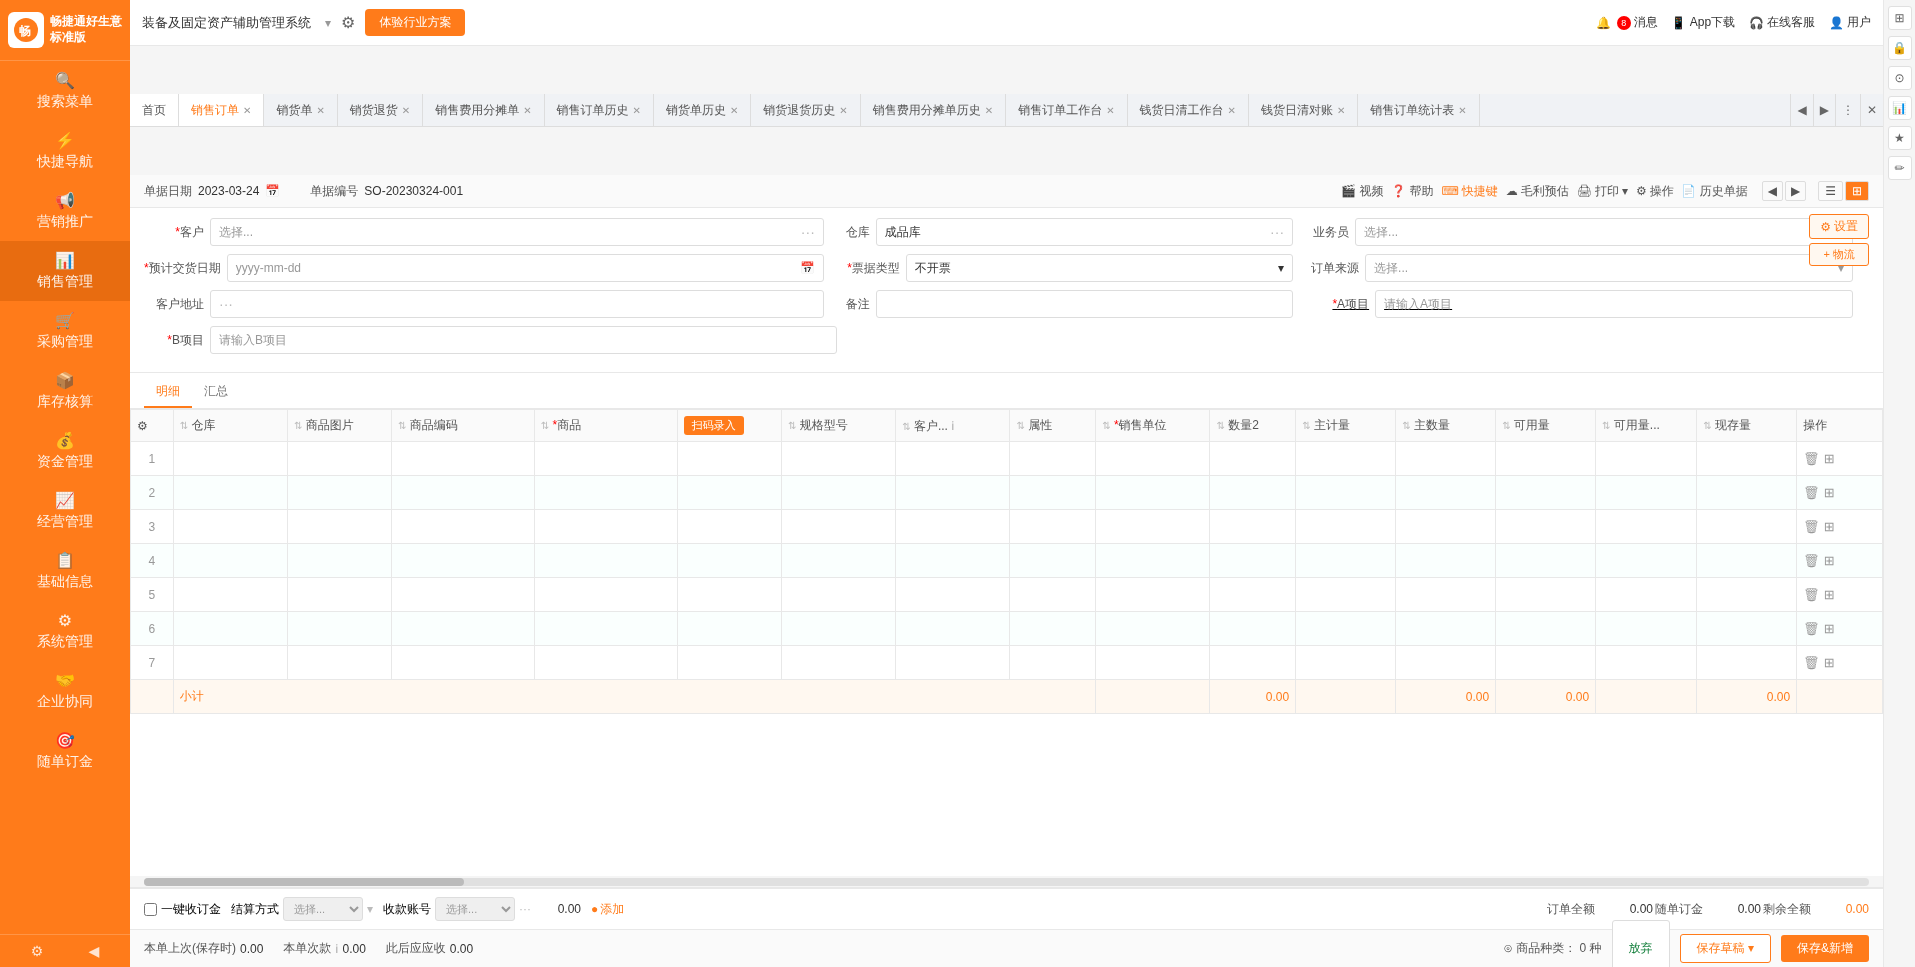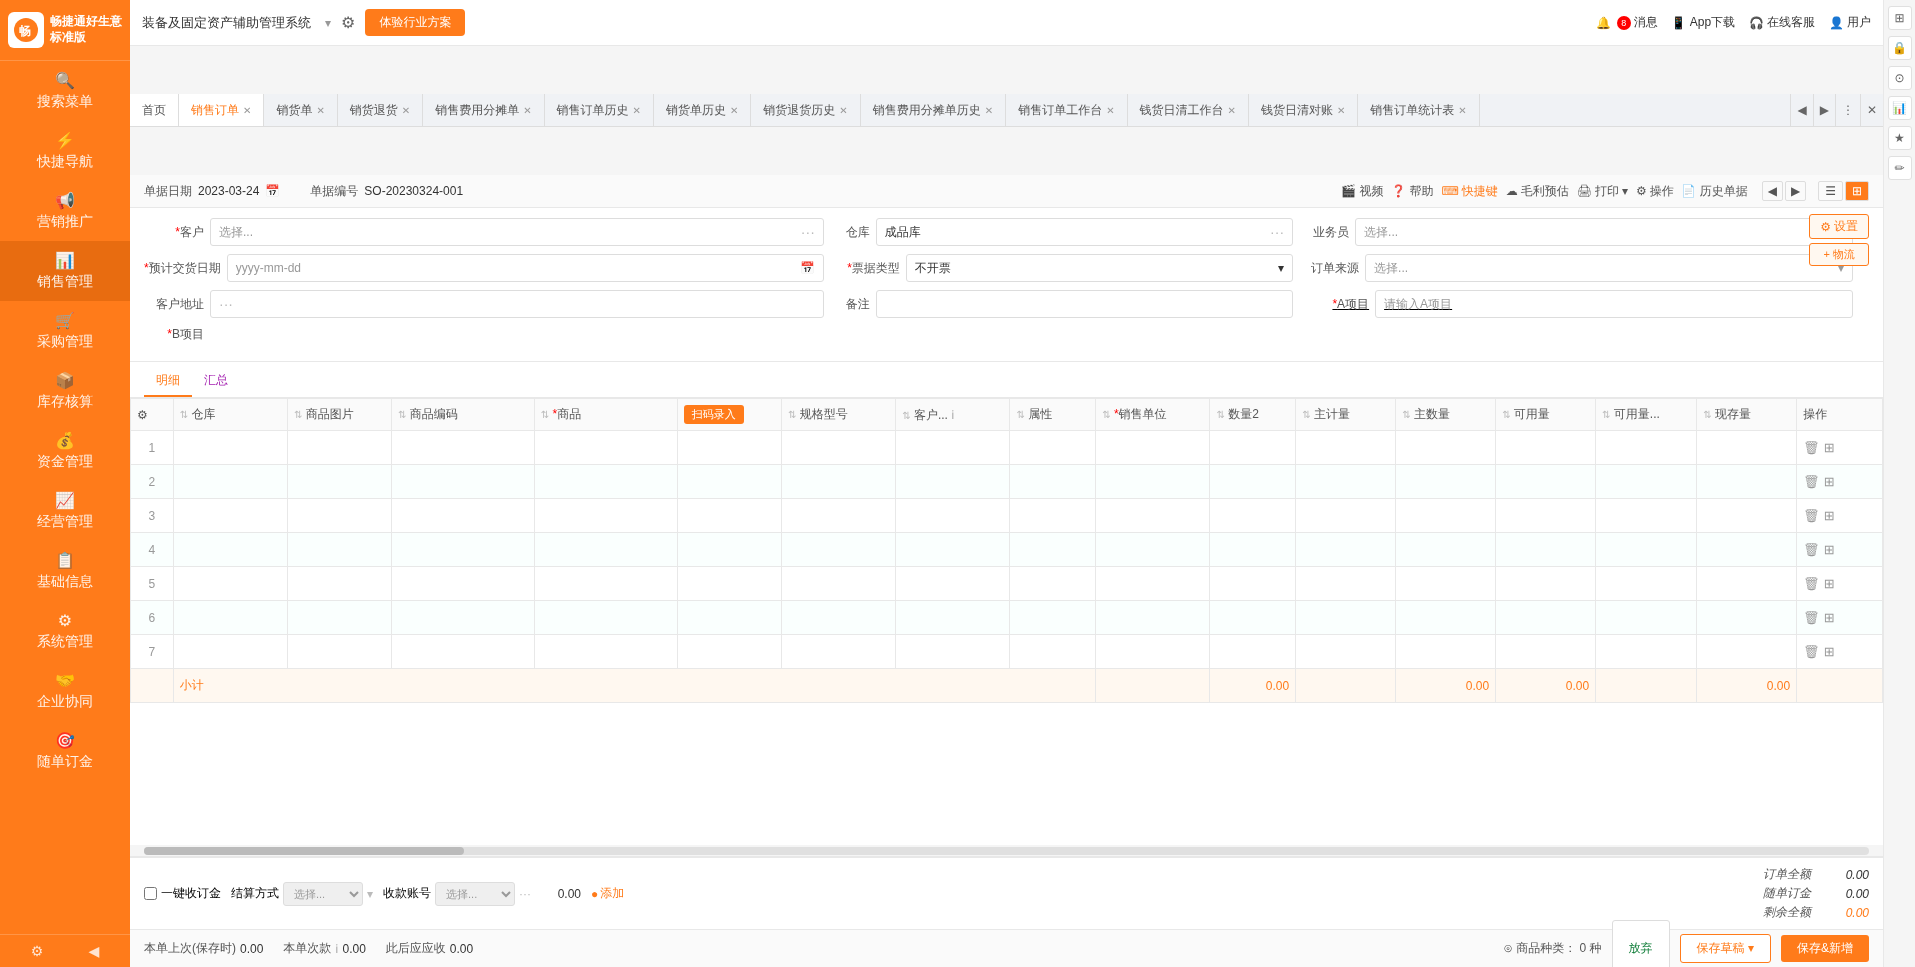--- a/index.html
+++ b/index.html
@@ -59,21 +59,21 @@
     .form-field { display: flex; align-items: center; flex: 1; gap: 6px; padding-right: 16px; }
     .form-field-label { color: #555; white-space: nowrap; min-width: 60px; text-align: right; }
     .form-input { border: 1px solid #ddd; border-radius: 3px; padding: 4px 8px; height: 28px; flex: 1; color: #999; font-size: 12px; cursor: pointer; display: flex; align-items: center; justify-content: space-between; }
     .form-input.filled { color: #333; }
     .dots { color: #bbb; font-size: 14px; }
     .form-select { border: 1px solid #ddd; border-radius: 3px; padding: 4px 8px; height: 28px; flex: 1; color: #333; font-size: 12px; display: flex; align-items: center; justify-content: space-between; cursor: pointer; }
     .form-date { border: 1px solid #ddd; border-radius: 3px; padding: 4px 8px; height: 28px; flex: 1; color: #999; font-size: 12px; display: flex; align-items: center; justify-content: space-between; }
 
     
     .detail-tabs { display: flex; align-items: center; padding: 6px 14px 0; border-bottom: 1px solid #e8e8e8; flex-shrink: 0; }
-    .detail-tab { padding: 4px 12px 6px; cursor: pointer; color: #a21caf; border-bottom: 2px solid transparent; }
+    .detail-tab { padding: 4px 12px 6px; cursor: pointer; color: #737373; border-bottom: 2px solid transparent; }
     .detail-tab.active { color: #ff7b1a; border-bottom: 2px solid #ff7b1a; font-weight: 500; }
 
     
     .table-container { flex: 1; overflow: auto; }
     .data-table { width: 100%; border-collapse: collapse; font-size: 12px; }
     .data-table th { background: #fafafa; border: 1px solid #e8e8e8; padding: 6px 6px; white-space: nowrap; color: #555; font-weight: normal; text-align: left; position: sticky; top: 0; z-index: 2; }
     .data-table td { border: 1px solid #e8e8e8; padding: 4px 6px; height: 34px; }
     .data-table tr:nth-child(even) td { background: #fafffe; }
     .row-num { color: #999; text-align: center; width: 30px; }
     .scan-btn { background: #ff7b1a; color: #fff; border: none; padding: 2px 8px; border-radius: 3px; font-size: 11px; cursor: pointer; }
@@ -88,21 +88,21 @@
     .scroll-track { height: 8px; background: #e0e0e0; border-radius: 4px; margin: 2px 14px; position: relative; }
     .scroll-thumb { width: 320px; height: 8px; background: #bbb; border-radius: 4px; position: absolute; left: 0; }
 
     
     .bottom-area { flex-shrink: 0; padding: 8px 14px; background: #fff; border-top: 1px solid #e8e8e8; display: flex; align-items: center; gap: 10px; }
     .checkbox-label { display: flex; align-items: center; gap: 4px; cursor: pointer; }
     .bottom-field { display: flex; align-items: center; gap: 4px; }
     .bottom-select { border: 1px solid #ddd; border-radius: 3px; padding: 2px 6px; height: 24px; width: 80px; color: #999; font-size: 11px; }
     .bottom-amount { color: #333; font-weight: 500; min-width: 40px; text-align: right; }
     .add-btn { color: #ff7b1a; cursor: pointer; display: flex; align-items: center; gap: 2px; }
-    .bottom-right { margin-left: auto; display: flex; flex-direction: column; gap: 2px; font-style: italic; }
+    .bottom-right { margin-left: auto; display: flex; gap: 2px; }
     .bottom-right-row { display: flex; align-items: center; gap: 8px; }
     .bottom-label { color: #555; }
     .bottom-val { color: #333; min-width: 50px; text-align: right; }
     .bottom-val.highlight { color: #ff7b1a; }
 
     
     .footer { flex-shrink: 0; height: 38px; background: #fafafa; border-top: 1px solid #e8e8e8; display: flex; align-items: center; padding: 0 14px; gap: 20px; }
     .footer-field { display: flex; align-items: center; gap: 4px; color: #555; }
     .footer-val { color: #333; font-weight: 500; }
     .footer-right { margin-left: auto; display: flex; align-items: center; gap: 10px; }
@@ -427,20 +427,23 @@
               <span>请输入A项目</span>
             </div>
           </div>
         </div>
 
         <div class="form-row">
           <div class="form-field" style="flex:1.5;">
             <span class="form-field-label">
               <span style="color:#f00;">*</span><span>B项目</span>
             </span>
+            <div class="form-input" style="flex:1;">
+              <span>请输入B项目</span>
+            </div>
           </div>
           <div style="flex:2.2;"></div>
         </div>
       </div>
     </div>
 
     <div class="detail-tabs">
       <div class="detail-tab active">
         <span>明细</span>
       </div>

